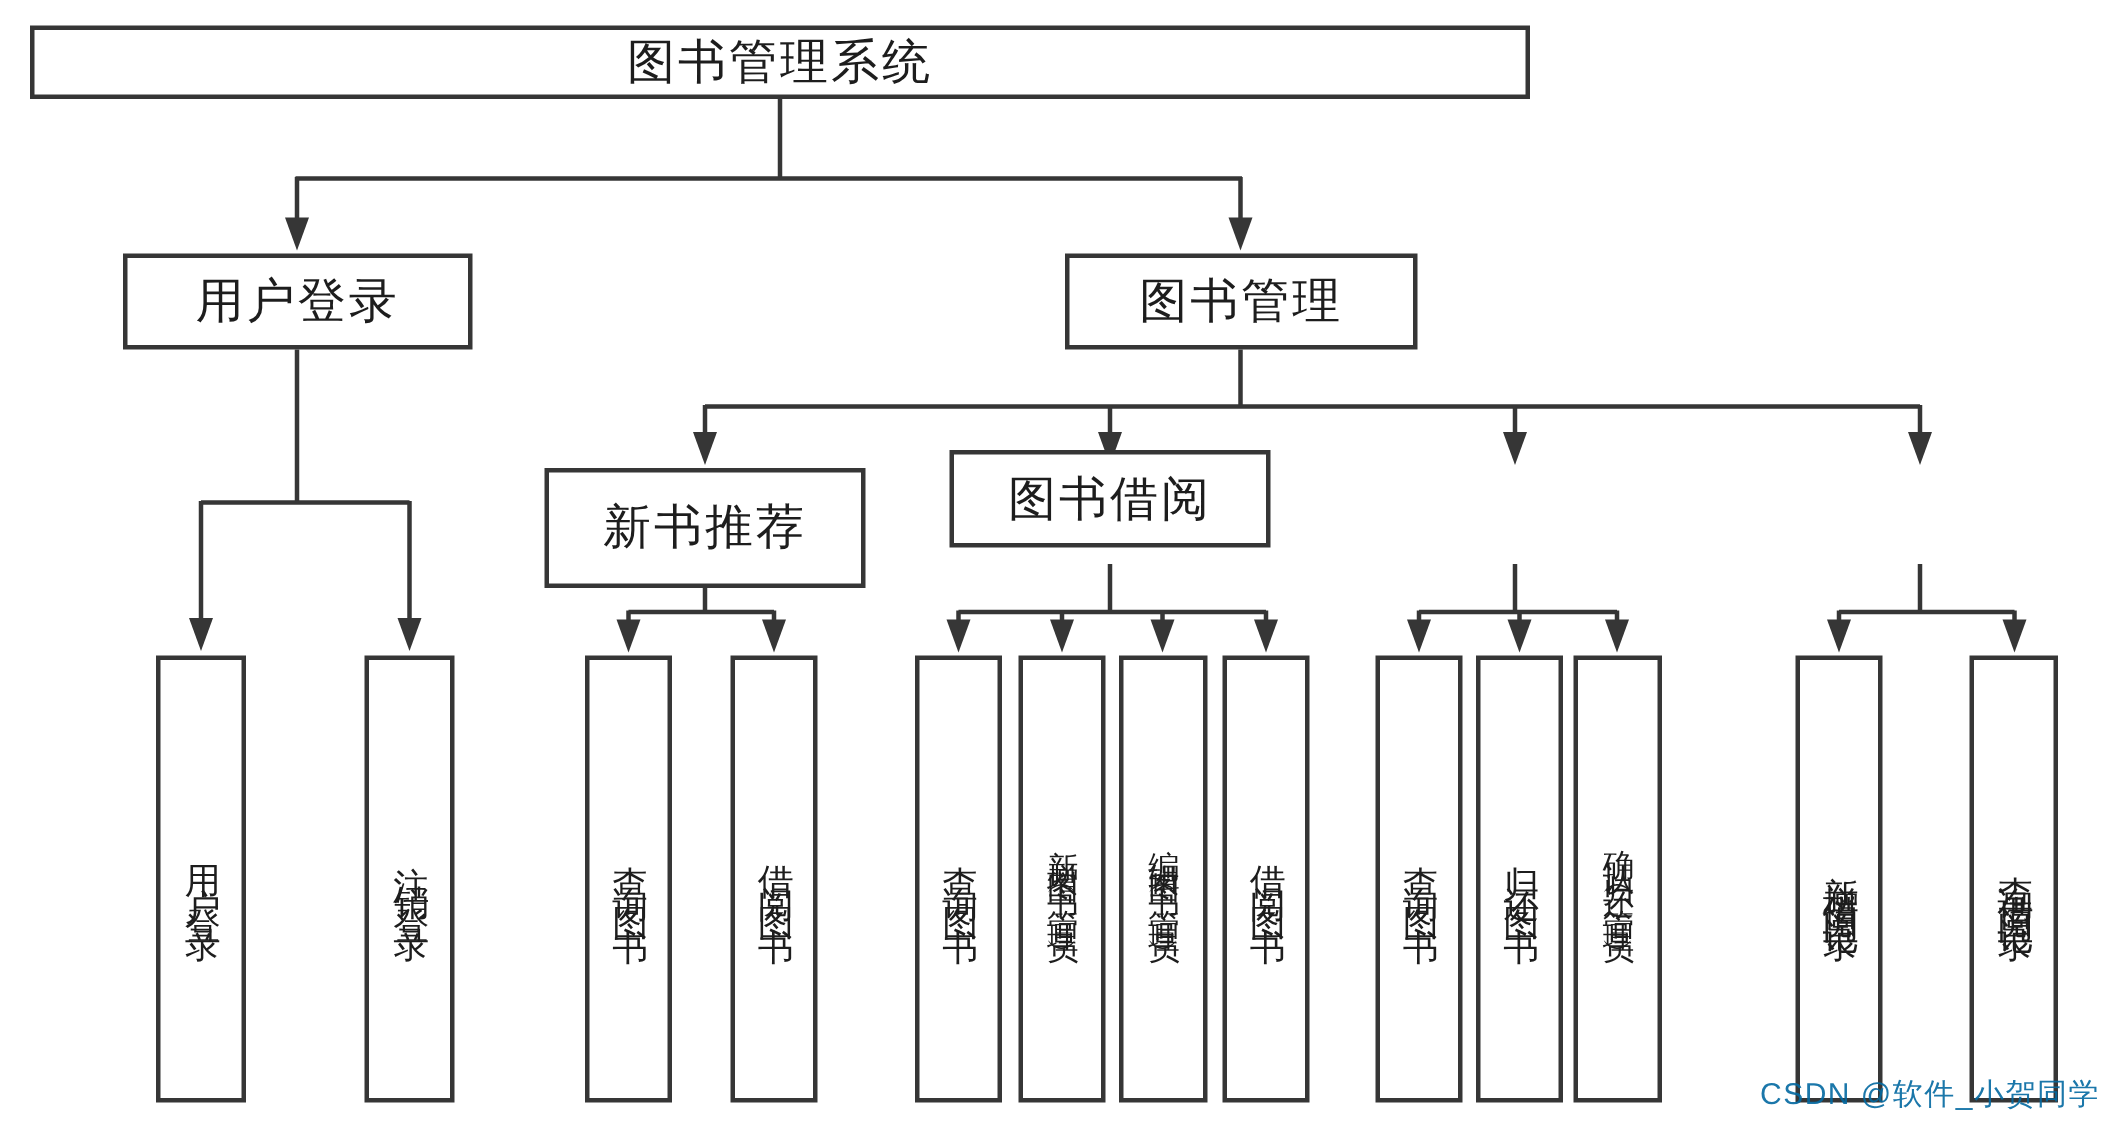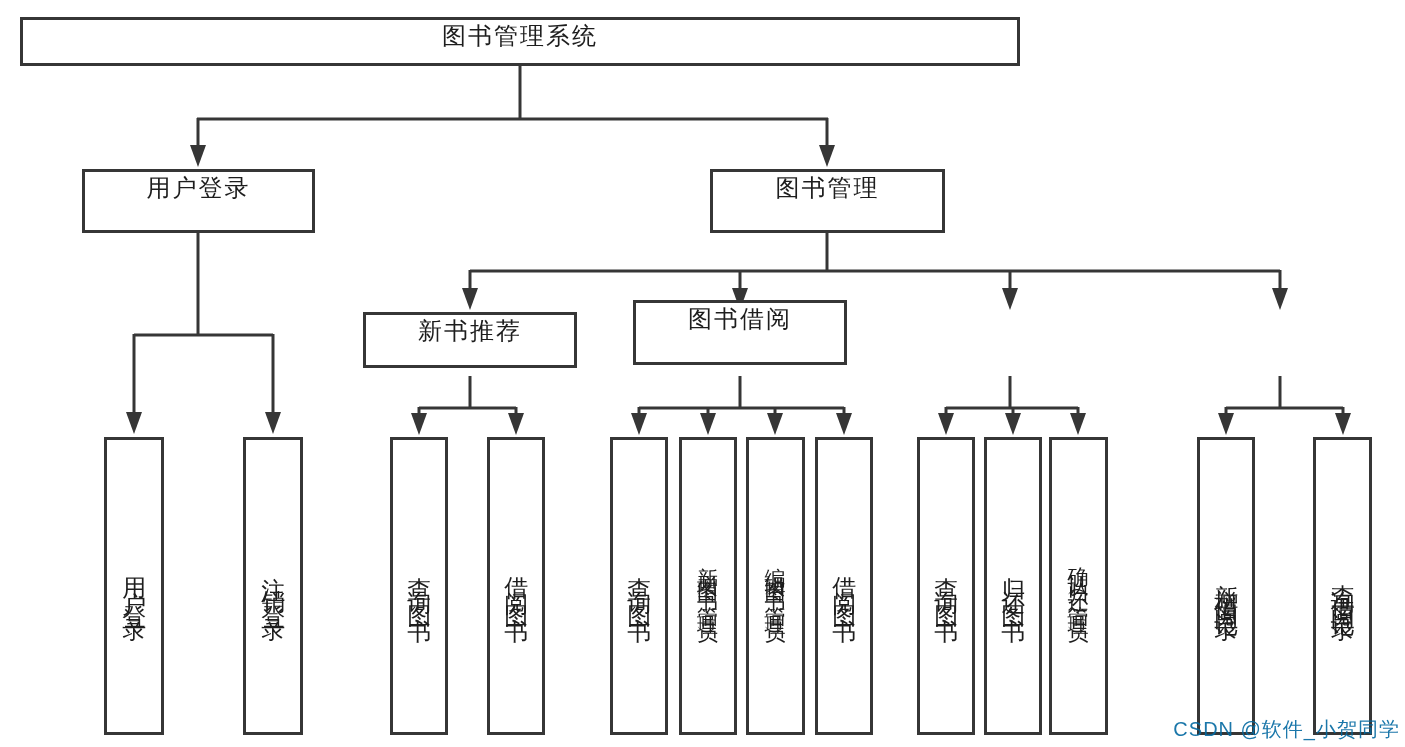--- a/index.html
+++ b/index.html
@@ -16,23 +16,24 @@
   .canvas > svg {
     position: absolute;
     left: 0; top: 0;
   }
 
   .node {
     position: absolute;
     border: 3px solid #363636;
     background: #ffffff;
     display: flex;
+    align-items: center;
     justify-content: center;
     color: #1d1d1d;
-    font-size: 24px;
+    font-size: 32px;
     letter-spacing: 2px;
     white-space: nowrap;
   }
 
   .leaf {
     position: absolute;
     border: 3px solid #363636;
     background: #ffffff;
     display: flex;
     align-items: center;
@@ -135,21 +136,21 @@
     <span>图书管理系统</span>
   </div>
 
   <div class="node" style="left:82px;top:169px;width:233px;height:64px">
     <span>用户登录</span>
   </div>
   <div class="node" style="left:710px;top:169px;width:235px;height:64px">
     <span>图书管理</span>
   </div>
 
-  <div class="node" style="left:363px;top:312px;width:214px;height:56px">
+  <div class="node" style="left:363px;top:312px;width:214px;height:80px">
     <span>新书推荐</span>
   </div>
   <div class="node" style="left:633px;top:300px;width:214px;height:65px">
     <span>图书借阅</span>
   </div>
 
   <div class="leaf" style="left:104px;top:437px;width:60px;height:298px">
     <span class="vtext">用户登录</span>
   </div>
   <div class="leaf" style="left:243px;top:437px;width:60px;height:298px">

